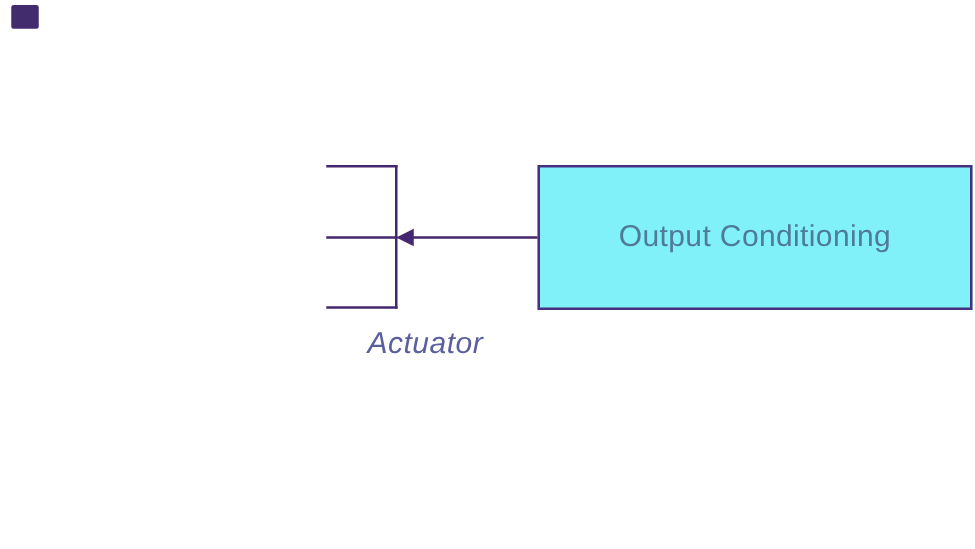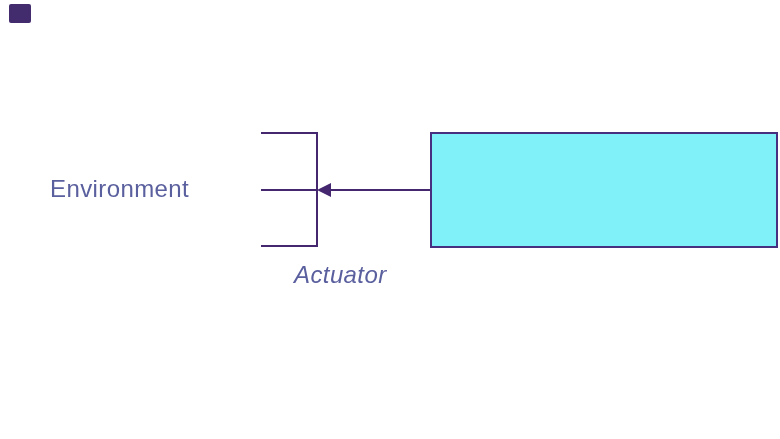--- a/index.html
+++ b/index.html
@@ -97,28 +97,28 @@
     text-align: center;
   }
 </style>
 </head>
 <body>
 
 <div class="stage">
 
   <div class="corner-marker"></div>
 
-  <div class="label label-environment">Environment</div>
 
   <div class="hline hline-top"></div>
   <div class="hline hline-mid"></div>
   <div class="hline hline-bot"></div>
   <div class="vline"></div>
 
   <div class="arrow-line"></div>
   <div class="arrow-head"></div>
 
   <div class="unit-box">
+    <div>Output Conditioning</div>
   </div>
 
   <div class="label label-actuator">Actuator</div>
 
 </div>
 
 </body></html>

